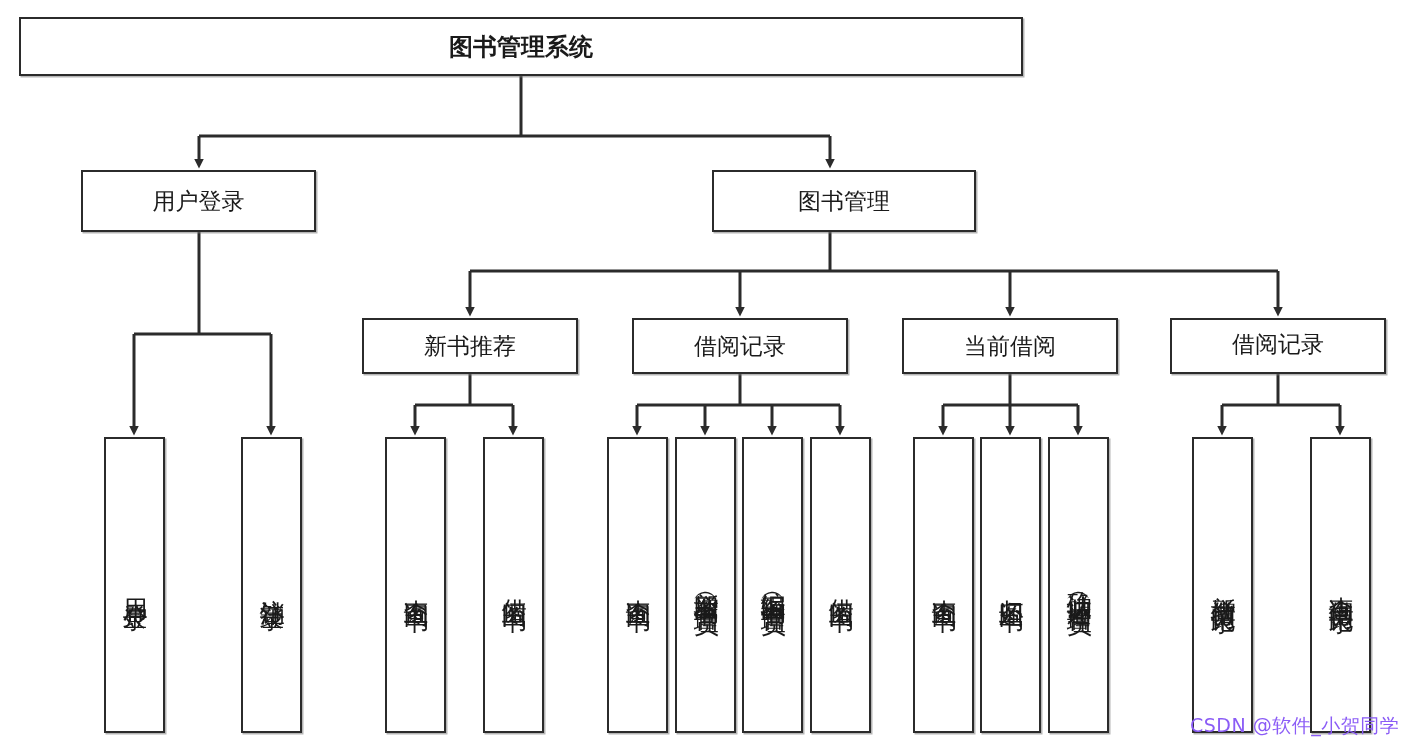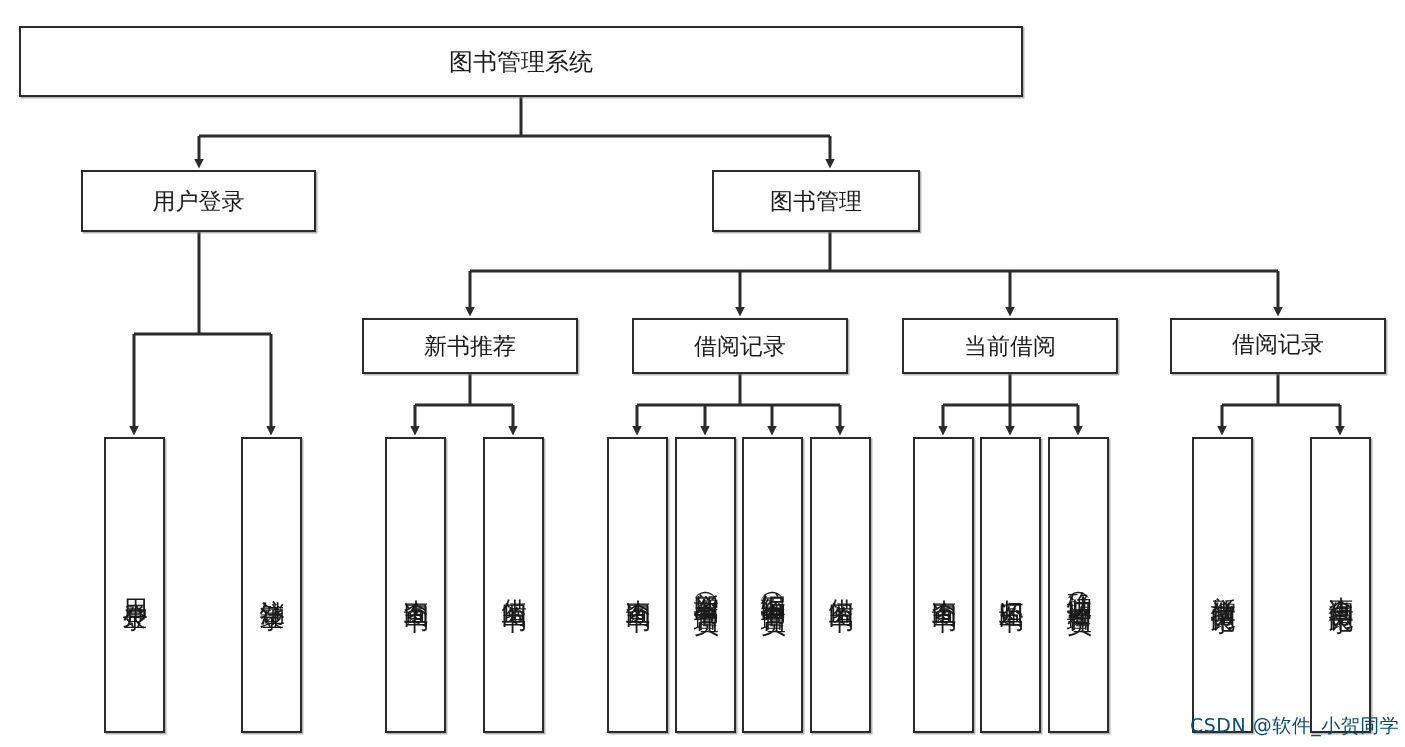--- a/index.html
+++ b/index.html
@@ -54,21 +54,21 @@
   }
   .node.vert .label {
     writing-mode: vertical-rl;
     text-orientation: upright;
     font-size: 25px;
     letter-spacing: 3px;
     line-height: 1.05;
   }
   .watermark {
     position: absolute;
-    color: #0c4a6e;
+    color: #8b5cf6;
     font-size: 19px;
     letter-spacing: 0.5px;
     white-space: nowrap;
     user-select: none;
   }
 </style>
 </head>
 <body>
 
 <div id="diagram-root">
@@ -118,28 +118,28 @@
       <path d="M1010,405 L1010,427" marker-end="url(#arrowhead)"></path>
       <path d="M1078,405 L1078,427" marker-end="url(#arrowhead)"></path>
 
       <path d="M1278,374 L1278,405"></path>
       <path d="M1222,405 L1340,405"></path>
       <path d="M1222,405 L1222,427" marker-end="url(#arrowhead)"></path>
       <path d="M1340,405 L1340,427" marker-end="url(#arrowhead)"></path>
     </g>
   </svg>
 
-  <div class="node root horiz" style="left:19px; top:26px; width:1004px; height:71px;">
+  <div class="node root horiz" style="left:19px; top:17px; width:1004px; height:59px;font-weight:bold;">
     <span class="label">图书管理系统</span>
   </div>
 
   <div class="node horiz" style="left:81px; top:170px; width:235px; height:62px;">
     <span class="label">用户登录</span>
   </div>
-  <div class="node horiz" style="left:712px; top:170px; width:208px; height:62px;">
+  <div class="node horiz" style="left:712px; top:170px; width:264px; height:62px;">
     <span class="label">图书管理</span>
   </div>
 
   <div class="node horiz" style="left:362px; top:318px; width:216px; height:56px;">
     <span class="label">新书推荐</span>
   </div>
   <div class="node horiz" style="left:632px; top:318px; width:216px; height:56px;">
     <span class="label">借阅记录</span>
   </div>
   <div class="node horiz" style="left:902px; top:318px; width:216px; height:56px;">

